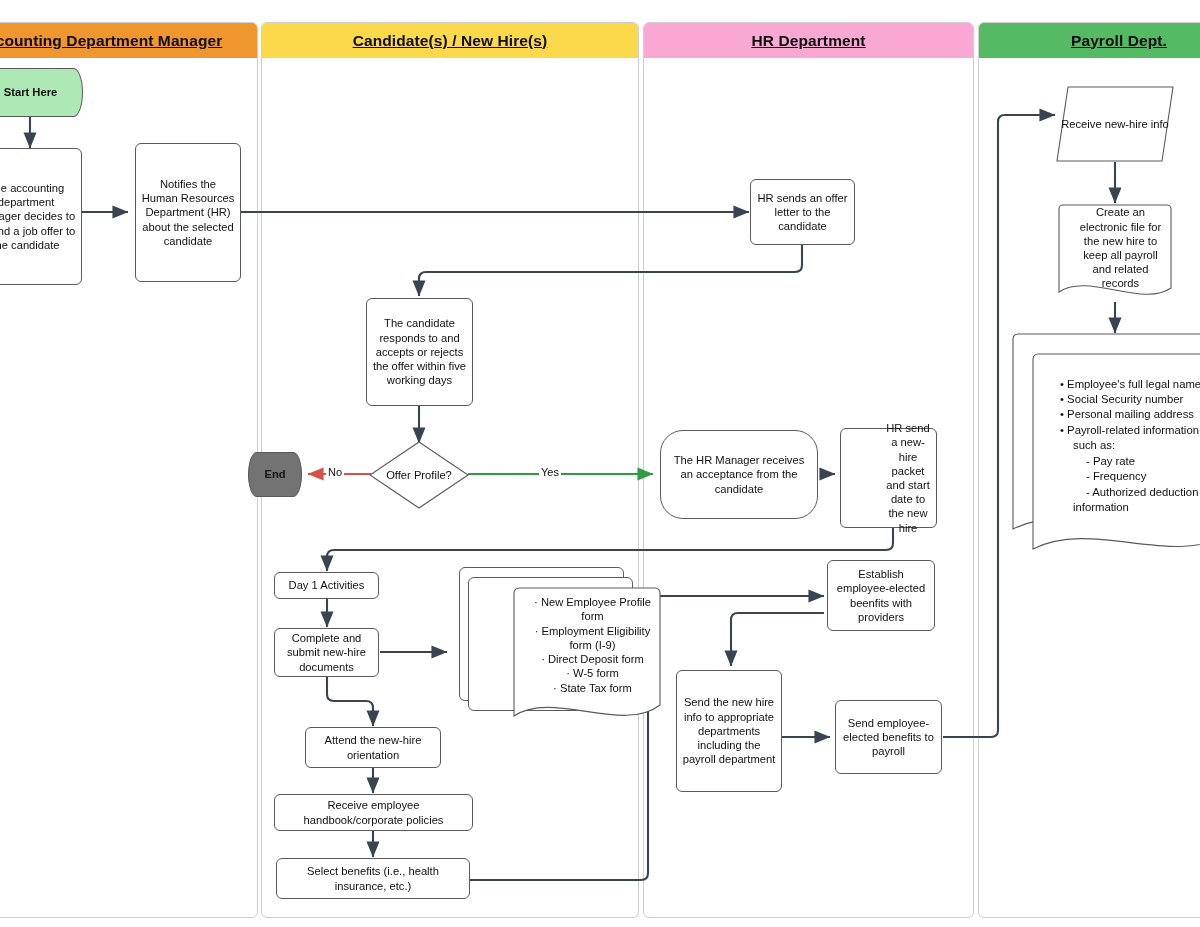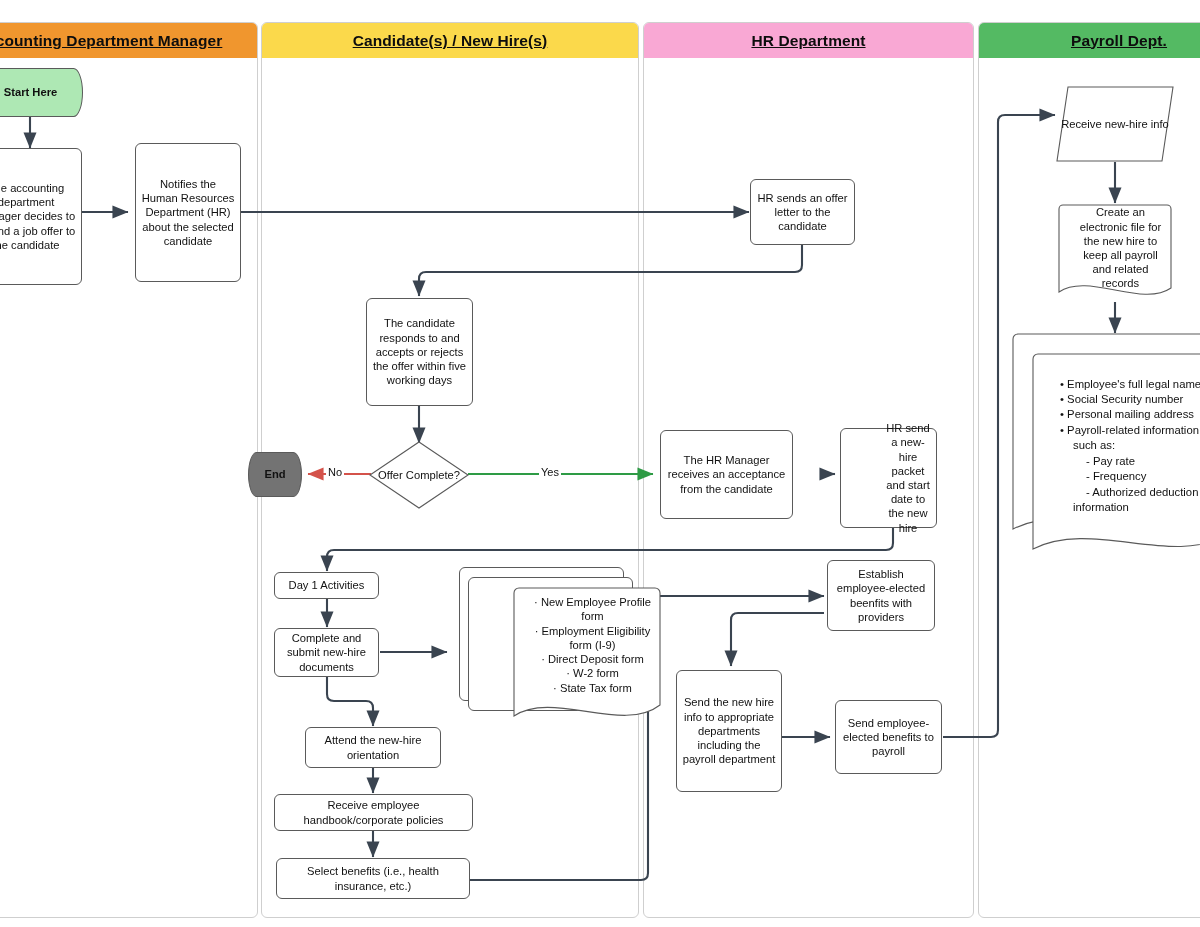--- a/index.html
+++ b/index.html
@@ -148,21 +148,21 @@
   </div>
 
   <div class="node" style="left:366px;top:298px;width:107px;height:108px;">
     <span>The candidate responds to and accepts or rejects the offer within five working days</span>
   </div>
 
   <div class="node diamond" style="left:369px;top:441px;width:100px;height:68px;">
     <svg class="dm" viewBox="0 0 100 68" preserveAspectRatio="none">
       <polygon points="50,1 99,34 50,67 1,34" fill="#ffffff" stroke="#5A5A5A" stroke-width="1.1"></polygon>
     </svg>
-    <span class="lbl">Offer Complete?</span>
+    <span class="lbl">Offer Profile?</span>
   </div>
 
   <div class="node terminator end" style="left:248px;top:452px;width:54px;height:45px;">
     <span>End</span>
   </div>
 
   <div class="edgelbl" style="left:326px;top:466px;">No</div>
   <div class="edgelbl" style="left:539px;top:466px;">Yes</div>
 
   <div class="node" style="left:274px;top:572px;width:105px;height:27px;">
@@ -176,42 +176,42 @@
   <div class="stackbox" style="left:459px;top:567px;width:163px;height:132px;"></div>
   <div class="stackbox" style="left:468px;top:577px;width:163px;height:132px;"></div>
   <div class="node doc" style="left:477px;top:587px;width:148px;height:140px;margin-left:36px;">
     <svg class="dv" viewBox="0 0 148 140" preserveAspectRatio="none">
       <path d="M6,1 H142 a5,5 0 0 1 5,5 V118 C110,147 40,103 1,129 V6 a5,5 0 0 1 5,-5 z" fill="#ffffff" stroke="#5A5A5A" stroke-width="1.1"></path>
     </svg>
     <div class="lbl" style="margin-bottom:24px;">
       <div>· New Employee Profile form</div>
       <div>· Employment Eligibility form (I-9)</div>
       <div>· Direct Deposit form</div>
-      <div>· W-2 form</div>
+      <div>· W-5 form</div>
       <div>· State Tax form</div>
     </div>
   </div>
 
   <div class="node" style="left:305px;top:727px;width:136px;height:41px;">
     <span>Attend the new-hire orientation</span>
   </div>
 
   <div class="node" style="left:274px;top:794px;width:199px;height:37px;">
     <span>Receive employee handbook/corporate policies</span>
   </div>
 
   <div class="node" style="left:276px;top:858px;width:194px;height:41px;">
     <span>Select benefits (i.e., health insurance, etc.)</span>
   </div>
 
   <div class="node" style="left:750px;top:179px;width:105px;height:66px;">
     <span>HR sends an offer letter to the candidate</span>
   </div>
 
-  <div class="node" style="left:660px;top:430px;width:133px;height:89px;">
+  <div class="node" style="left:660px;top:430px;width:158px;height:89px;border-radius:23px;">
     <span>The HR Manager receives an acceptance from the candidate</span>
   </div>
 
   <div class="node" style="left:840px;top:428px;width:97px;height:100px;padding-left:44px;">
     <span>HR send a new-hire packet and start date to the new hire</span>
   </div>
 
   <div class="node" style="left:827px;top:560px;width:108px;height:71px;">
     <span>Establish employee-elected beenfits with providers</span>
   </div>

